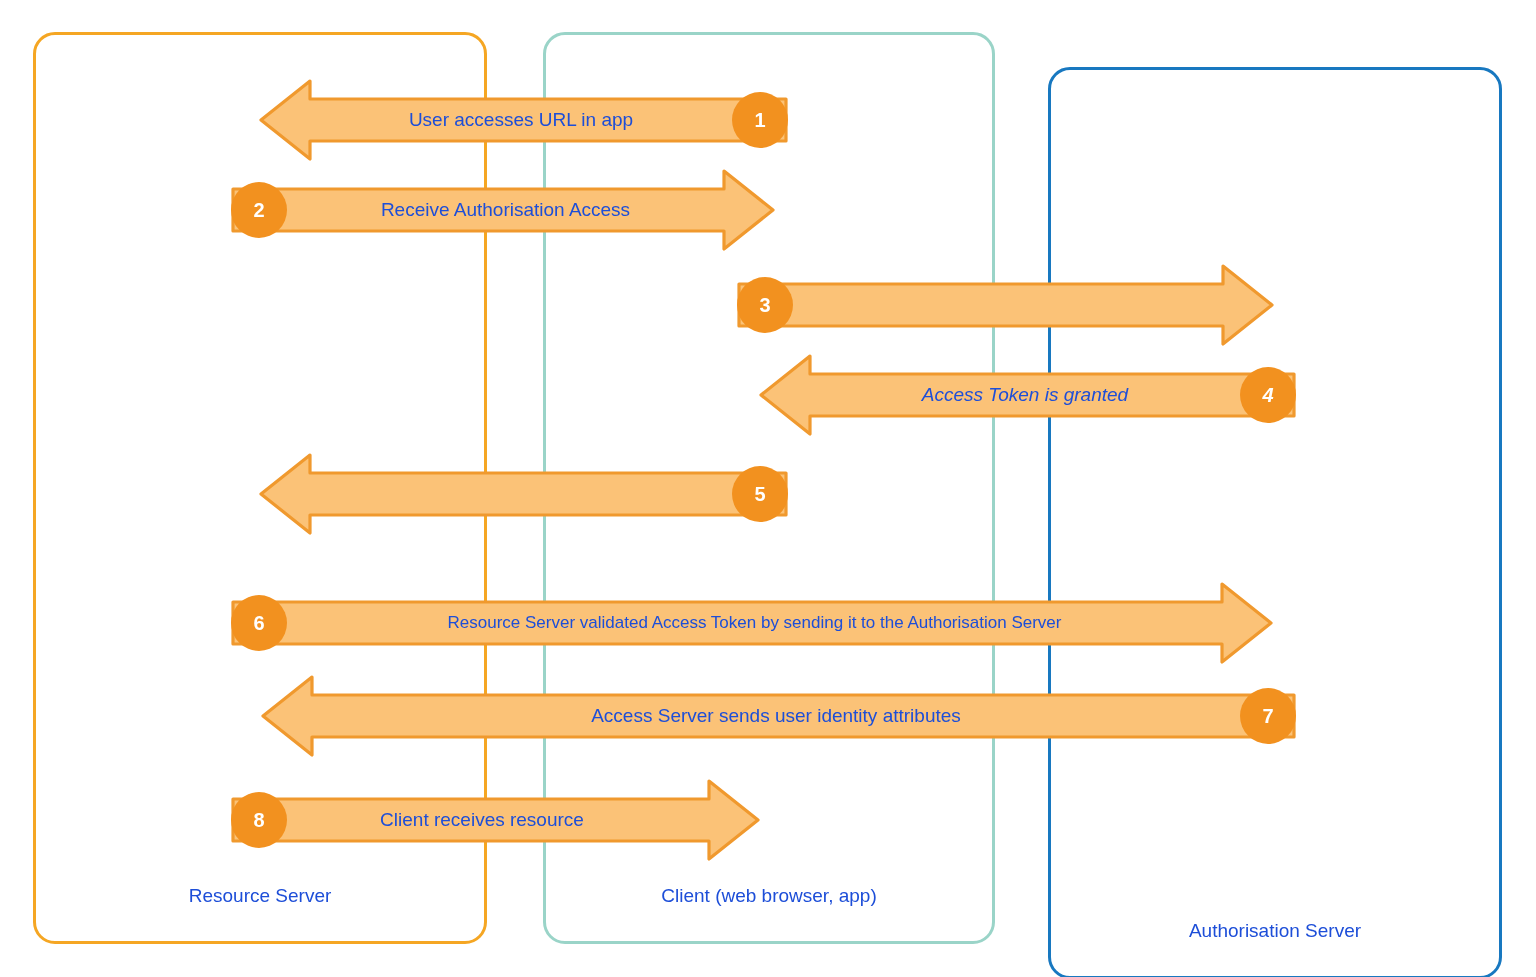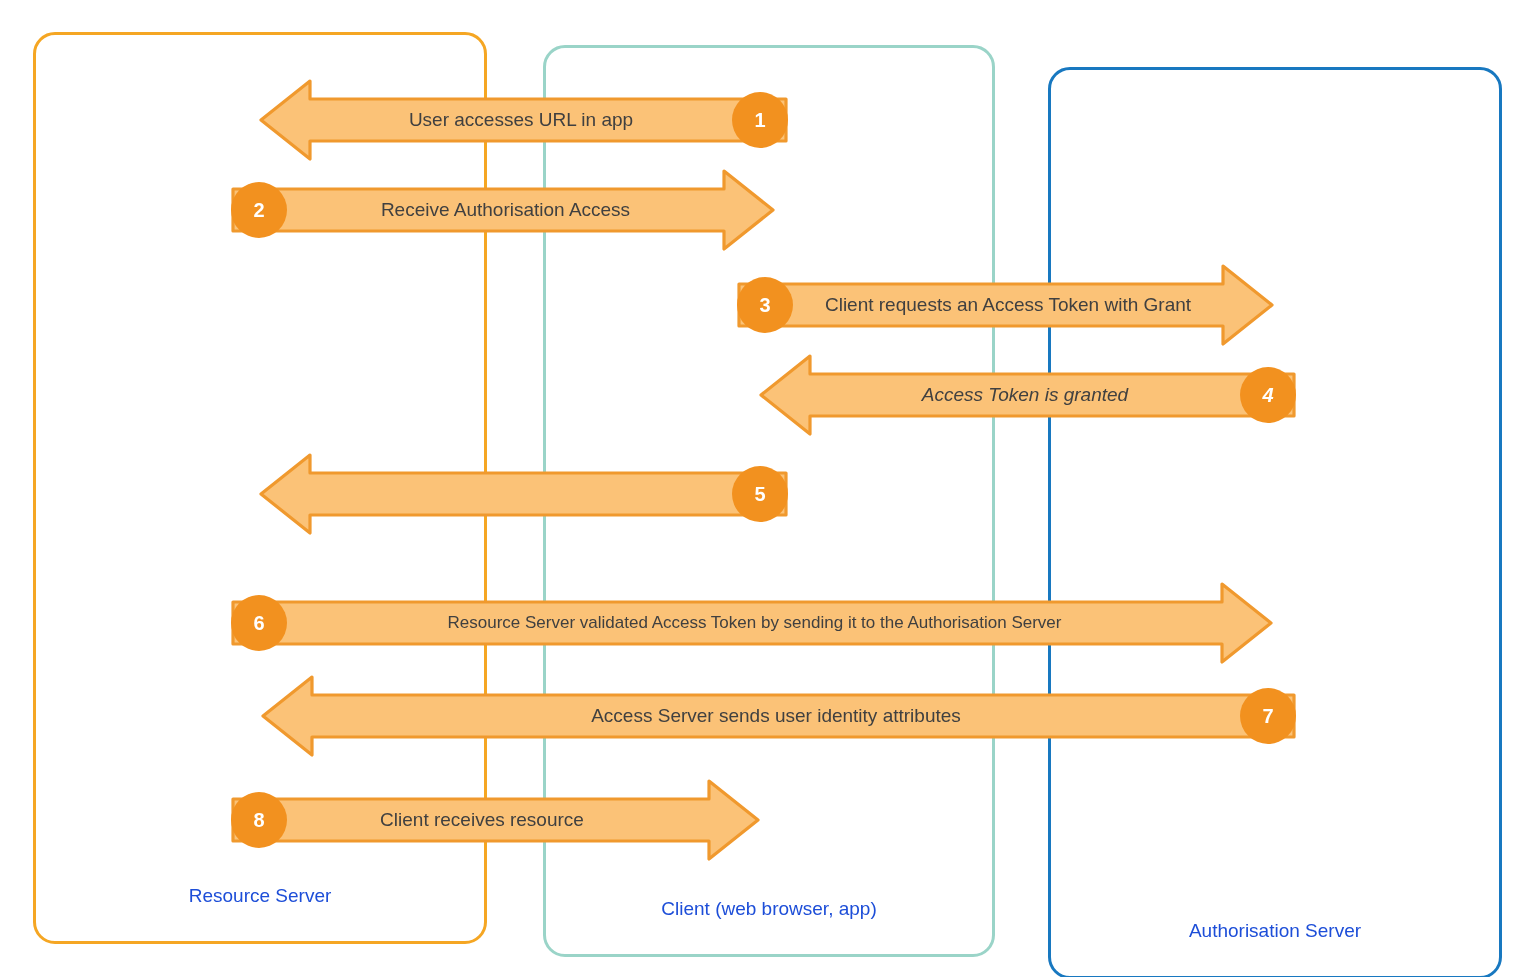--- a/index.html
+++ b/index.html
@@ -60,21 +60,21 @@
   }
 
   .arrow-label {
     position: absolute;
     top: 0;
     height: 100%;
     display: flex;
     align-items: center;
     justify-content: center;
     font-size: 19px;
-    color: #404040;
+    color: #1d4ed8;
     white-space: nowrap;
     pointer-events: none;
   }
   .arrow-label.small {
     font-size: 17px;
   }
 
   
   .badge {
     position: absolute;
@@ -94,21 +94,21 @@
 </style>
 </head>
 <body>
 
 <div id="canvas">
 
   <div id="lanes">
       <div class="lane" style="left: 33px; top: 32px; width: 454px; height: 912px; border-color: rgb(245, 166, 35);">
         <div class="lane-label">Resource Server</div>
       </div>
-      <div class="lane" style="left: 543px; top: 32px; width: 452px; height: 912px; border-color: rgb(154, 212, 200); margin-top: 13px;">
+      <div class="lane" style="left: 543px; top: 32px; width: 452px; height: 912px; border-color: rgb(154, 212, 200);">
         <div class="lane-label">Client (web browser, app)</div>
       </div>
       <div class="lane" style="left: 1048px; top: 32px; width: 454px; height: 912px; border-color: rgb(24, 120, 192); margin-top: 35px;">
         <div class="lane-label">Authorisation Server</div>
       </div>
     </div>
 
   <div id="arrows">
       <div class="arrow-row" style="left: 258px; top: 78px; width: 530px;">
         <svg class="arrow" viewBox="0 0 530 84" preserveAspectRatio="none">
@@ -121,21 +121,20 @@
         <svg class="arrow" viewBox="0 0 545 84" preserveAspectRatio="none">
           <path class="arrow-shape" d="M2,21 L493,21 L493,3 L542,42 L493,81 L493,63 L2,63 Z"></path>
         </svg>
         <div class="arrow-label" style="left: 56px; right: 52px; width: 437px;">Receive Authorisation Access</div>
         <div class="badge" style="left: 0px;">2</div>
       </div>
       <div class="arrow-row" style="left: 737px; top: 263px; width: 538px;">
         <svg class="arrow" viewBox="0 0 538 84" preserveAspectRatio="none">
           <path class="arrow-shape" d="M2,21 L486,21 L486,3 L535,42 L486,81 L486,63 L2,63 Z"></path>
         </svg>
-        <div class="arrow-label" style="left: 56px; right: 52px; width: 430px;">Client requests an Access Token with Grant</div>
         <div class="badge" style="left: 0px;">3</div>
       </div>
       <div class="arrow-row" style="left: 758px; top: 353px; width: 538px; font-style: italic;">
         <svg class="arrow" viewBox="0 0 538 84" preserveAspectRatio="none">
           <path class="arrow-shape" d="M536,21 L52,21 L52,3 L3,42 L52,81 L52,63 L536,63 Z"></path>
         </svg>
         <div class="arrow-label" style="left: 52px; width: 430px;">Access Token is granted</div>
         <div class="badge" style="left: 482px;">4</div>
       </div>
       <div class="arrow-row" style="left: 258px; top: 452px; width: 530px;">

